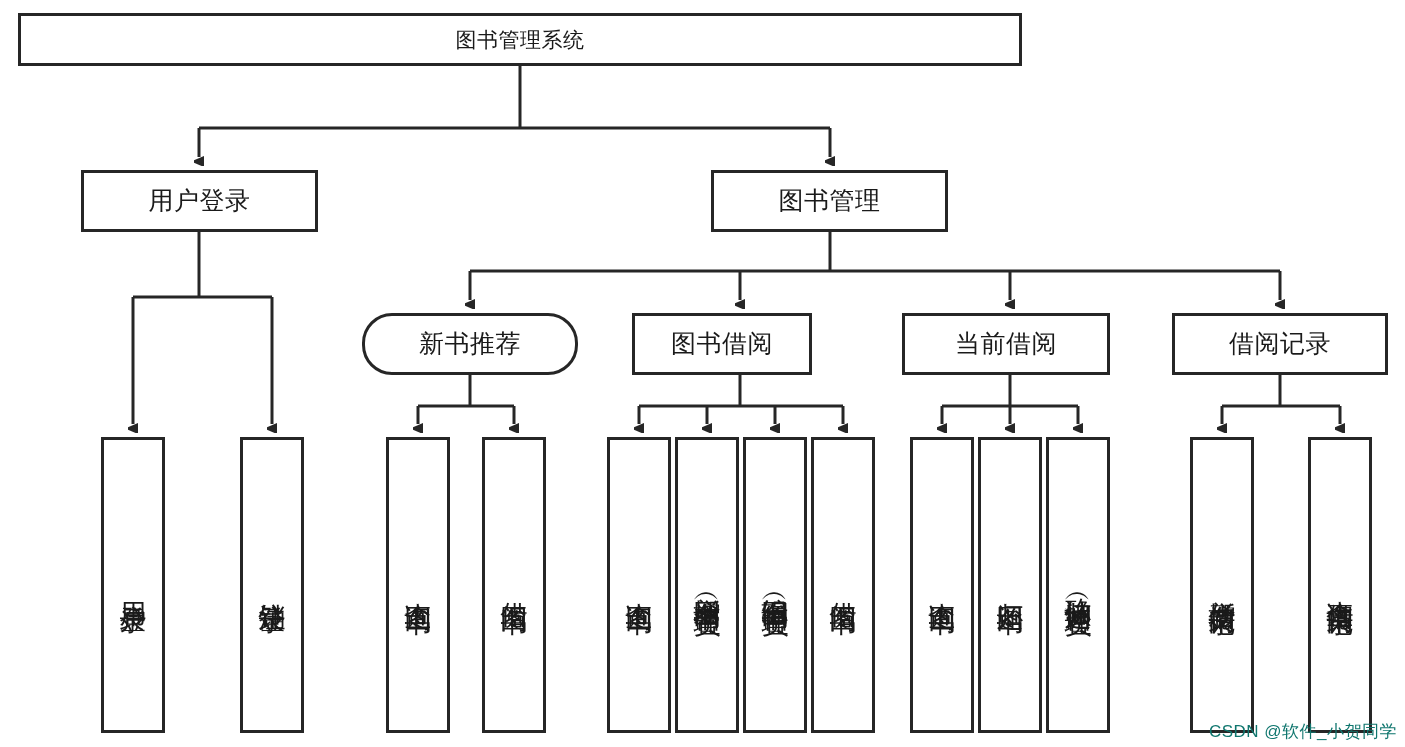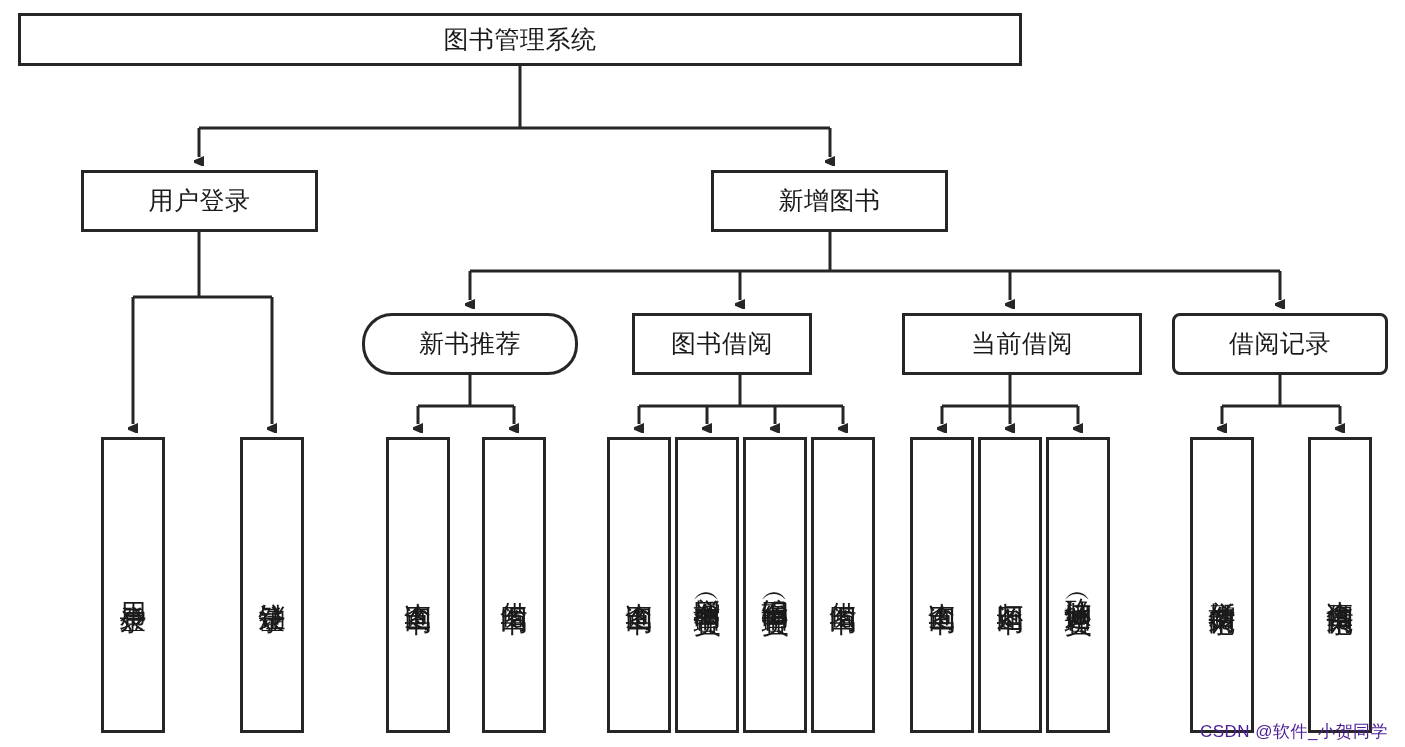--- a/index.html
+++ b/index.html
@@ -38,45 +38,45 @@
     align-items: center;
     justify-content: center;
     color: #1a1a1a;
   }
   .node.horiz {
     font-size: 25px;
     letter-spacing: 0.5px;
     line-height: 1.1;
   }
   .node.root {
-    font-size: 25px;
+    font-size: 21px;
     text-align: center;
   }
   
   .node.vert {
     align-items: center;
     justify-content: center;
     padding: 6px 0;
   }
   .vlabel {
     writing-mode: vertical-rl;
     text-orientation: upright;
     font-size: 27px;
     line-height: 1.12;
     letter-spacing: 2px;
     white-space: nowrap;
     color: #1a1a1a;
     text-align: center;
   }
   .watermark {
     position: absolute;
-    right: 17px;
+    right: 8px;
     bottom: 4px;
     font-size: 17px;
-    color: #4c1d95;
+    color: #0f766e;
     letter-spacing: 0.5px;
     white-space: nowrap;
     user-select: none;
   }
 </style>
 </head>
 <body>
 
 <div id="diagram-root">
 
@@ -132,36 +132,36 @@
 
   <div class="node horiz root" style="left:18px; top:13px; width:1004px; height:53px;">
     <span>图书管理系统</span>
   </div>
 
   <div class="node horiz" style="left:81px; top:170px; width:237px; height:62px;">
     <span>用户登录</span>
   </div>
 
   <div class="node horiz" style="left:711px; top:170px; width:237px; height:62px;">
-    <span>新增图书</span>
+    <span>图书管理</span>
   </div>
 
   <div class="node horiz" style="left:362px; top:313px; width:216px; height:62px;border-radius:30px;">
     <span>新书推荐</span>
   </div>
 
   <div class="node horiz" style="left:632px; top:313px; width:180px; height:62px;">
     <span>图书借阅</span>
   </div>
 
-  <div class="node horiz" style="left:902px; top:313px; width:240px; height:62px;">
+  <div class="node horiz" style="left:902px; top:313px; width:208px; height:62px;">
     <span>当前借阅</span>
   </div>
 
-  <div class="node horiz" style="left:1172px; top:313px; width:216px; height:62px;border-radius:8px;">
+  <div class="node horiz" style="left:1172px; top:313px; width:216px; height:62px;">
     <span>借阅记录</span>
   </div>
 
   <div class="node vert" style="left:101px; top:437px; width:64px; height:296px;">
     <span class="vlabel">用户登录</span>
   </div>
   <div class="node vert" style="left:240px; top:437px; width:64px; height:296px;">
     <span class="vlabel">注销登录</span>
   </div>
 

